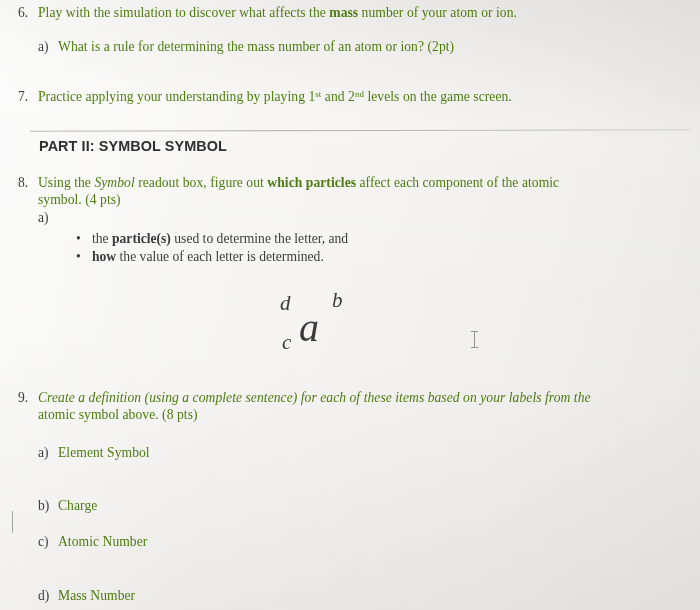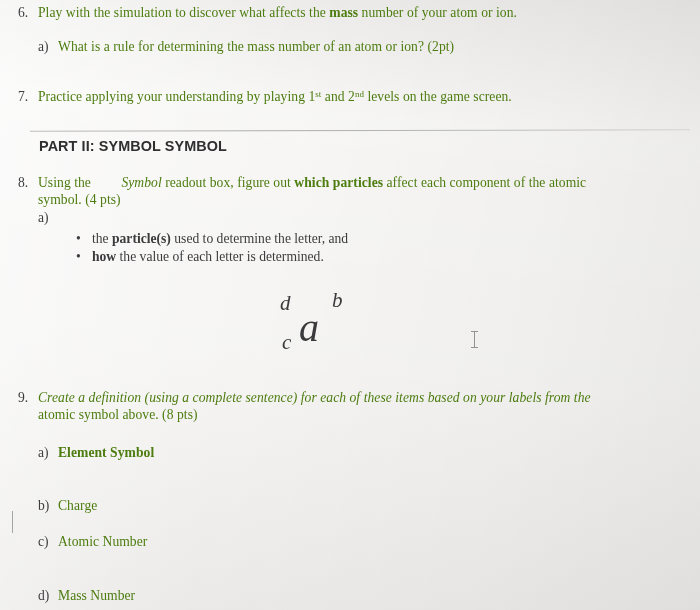--- a/index.html
+++ b/index.html
@@ -42,21 +42,21 @@
   }
 
   .num {
     position: absolute;
     font-size: 13.6px;
     line-height: 17px;
     color: #3d3d40;
   }
 
   b, .bold { font-weight: bold; }
-  i, .ital { font-style: italic; margin-left: 27px; }
+  i, .ital { font-style: italic; }
 
   sup {
     font-size: 0.66em;
     vertical-align: 0.42em;
     line-height: 0;
   }
 
   
   .divider {
     position: absolute;
@@ -212,21 +212,21 @@
     <span class="sym-c">c</span>
     <span class="sym-main">a</span>
     <span class="sym-b">b</span>
   </div>
 
   <div class="num" style="left:18px; top:389px;">9.</div>
   <div class="line" style="left:38px; top:389px;font-style:italic;">Create a definition (using a complete sentence) for each of these items based on your labels from the</div>
   <div class="line" style="left:38px; top:406px;">atomic symbol above. (8 pts)</div>
 
   <div class="num" style="left:38px; top:444px;">a)</div>
-  <div class="line" style="left:58px; top:444px;font-weight:bold;">Element Symbol</div>
+  <div class="line" style="left:58px; top:444px;">Element Symbol</div>
 
   <div class="num" style="left:38px; top:497px;">b)</div>
   <div class="line" style="left:58px; top:497px;">Charge</div>
 
   <div class="num" style="left:38px; top:533px;">c)</div>
   <div class="line" style="left:58px; top:533px;">Atomic Number</div>
 
   <div class="num" style="left:38px; top:587px;">d)</div>
   <div class="line" style="left:58px; top:587px;">Mass Number</div>
 

